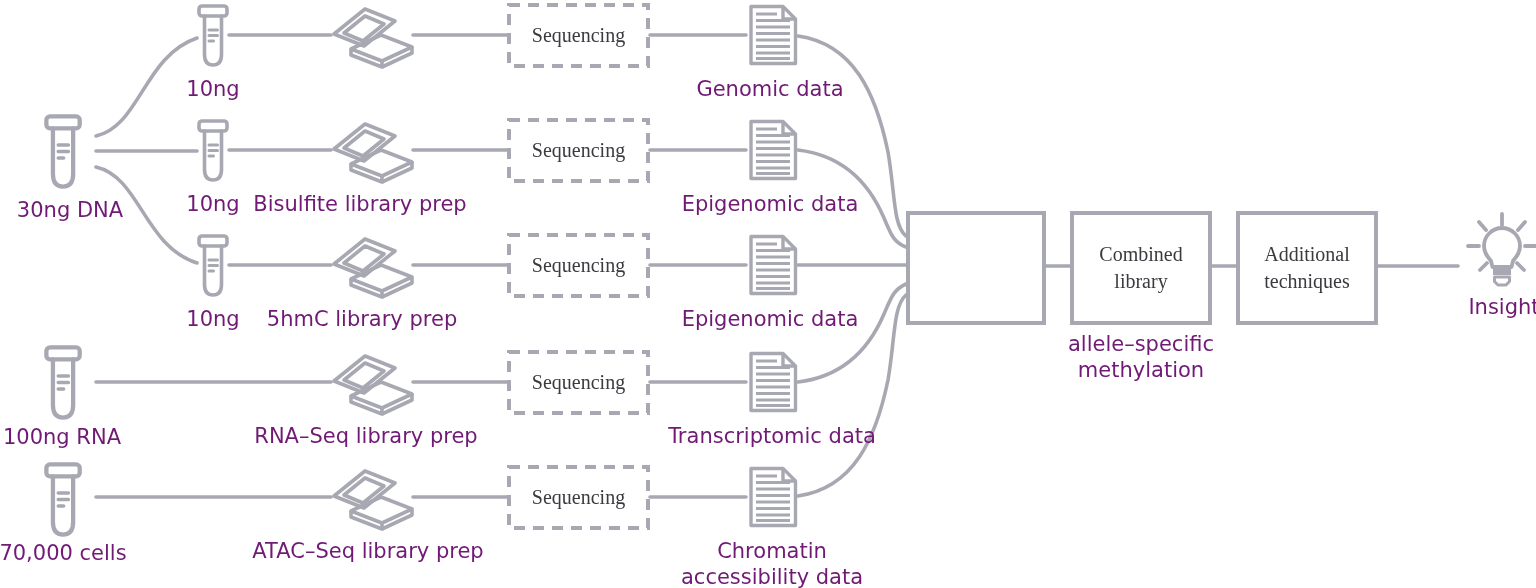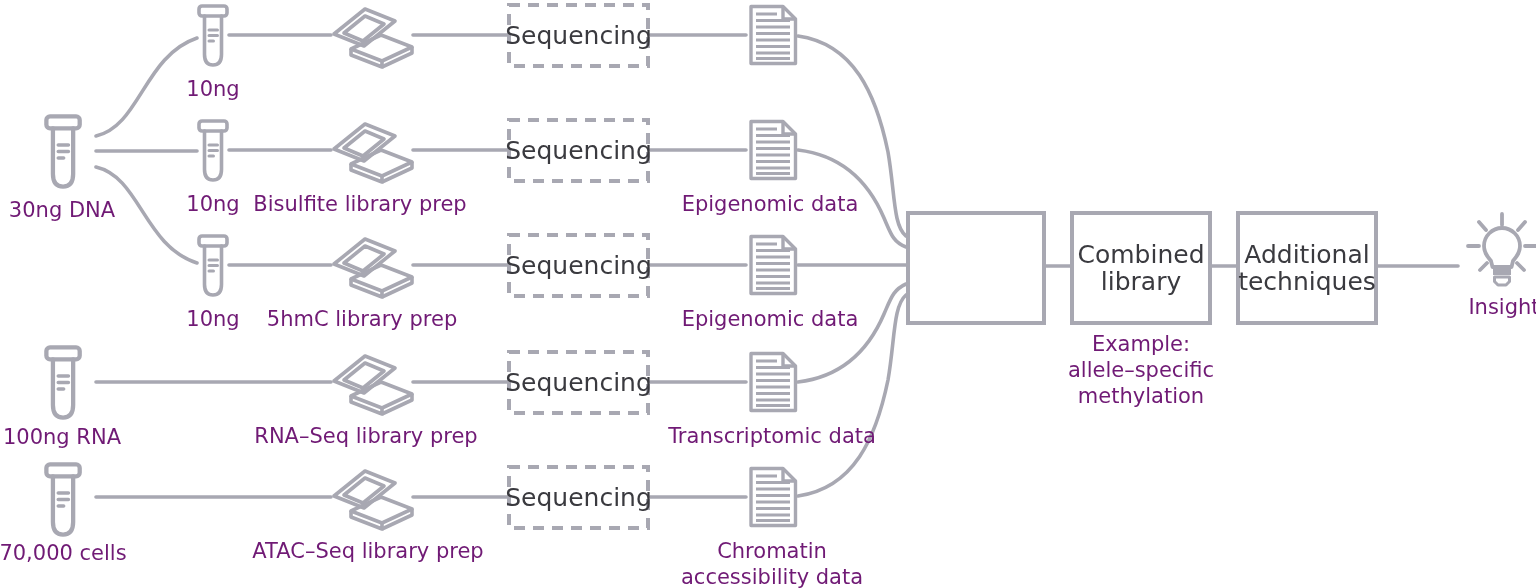--- a/index.html
+++ b/index.html
@@ -20,25 +20,26 @@
     text-align:center;
     white-space:nowrap;
   }
   .lbl span{display:block;}
   .boxlbl{
     position:absolute;
     display:flex;
     flex-direction:column;
     align-items:center;
     justify-content:center;
-    font-size:25px;
+    font-size:20px;
     font-weight:500;
     line-height:27px;
     color:#3A3A3F;
     text-align:center;
+    font-family:Liberation Serif, serif;
   }
   svg{position:absolute;left:0;top:0;}
 </style>
 </head>
 <body>
 
 <div class="canvas">
 
   <svg width="1536" height="588" viewBox="0 0 1536 588">
     <defs>
@@ -123,25 +124,26 @@
     </g>
 
     <g transform="translate(1466,213)" fill="none" stroke="#A8A8B2" stroke-width="3.8" stroke-linecap="round" stroke-linejoin="round">
       <path d="M36,1 V12 M13,9 L20,17 M59,9 L52,17 M2,33 H13 M59,33 H70 M14,57 L21,50 M58,57 L51,50"></path>
       <path d="M36,15 a18,18 0 0 1 18,18 c0,7 -3.5,10.5 -7,15 l-1.5,6 h-19 l-1.5,-6 c-3.5,-4.5 -7,-8 -7,-15 a18,18 0 0 1 18,-18 Z"></path>
       <rect x="27" y="56" width="18" height="6" fill="#A8A8B2" stroke="none"></rect>
       <path d="M28.5,64 h15 v4.5 l-3.5,3.5 h-8 l-3.5,-3.5 Z" stroke-width="3"></path>
     </g>
   </svg>
 
-  <div class="lbl" style="left:62px;top:197px">30ng DNA</div>
+  <div class="lbl" style="left:70px;top:197px">30ng DNA</div>
   <div class="lbl" style="left:62px;top:424px">100ng RNA</div>
   <div class="lbl" style="left:63px;top:540px">70,000 cells</div>
 
   <div class="lbl" style="left:213px;top:76px">10ng</div>
+  <div class="lbl" style="left:770px;top:76px">Genomic data</div>
 
   <div class="lbl" style="left:213px;top:191px">10ng</div>
   <div class="lbl" style="left:360px;top:191px">Bisulfite library prep</div>
   <div class="lbl" style="left:770px;top:191px">Epigenomic data</div>
 
   <div class="lbl" style="left:213px;top:306px">10ng</div>
   <div class="lbl" style="left:362px;top:306px">5hmC library prep</div>
   <div class="lbl" style="left:770px;top:306px">Epigenomic data</div>
 
   <div class="lbl" style="left:366px;top:423px">RNA–Seq library prep</div>
@@ -162,20 +164,19 @@
   <div class="boxlbl" style="left:1072px;top:213px;width:138px;height:110px">
     <span>Combined</span>
     <span>library</span>
   </div>
   <div class="boxlbl" style="left:1238px;top:213px;width:138px;height:110px">
     <span>Additional</span>
     <span>techniques</span>
   </div>
 
   <div class="lbl" style="left:1141px;top:331px">
-    <span>Example:</span>
     <span>allele–specific</span>
     <span>methylation</span>
   </div>
 
   <div class="lbl" style="left:1504px;top:294px">Insight</div>
 
 </div>
 
 </body></html>

